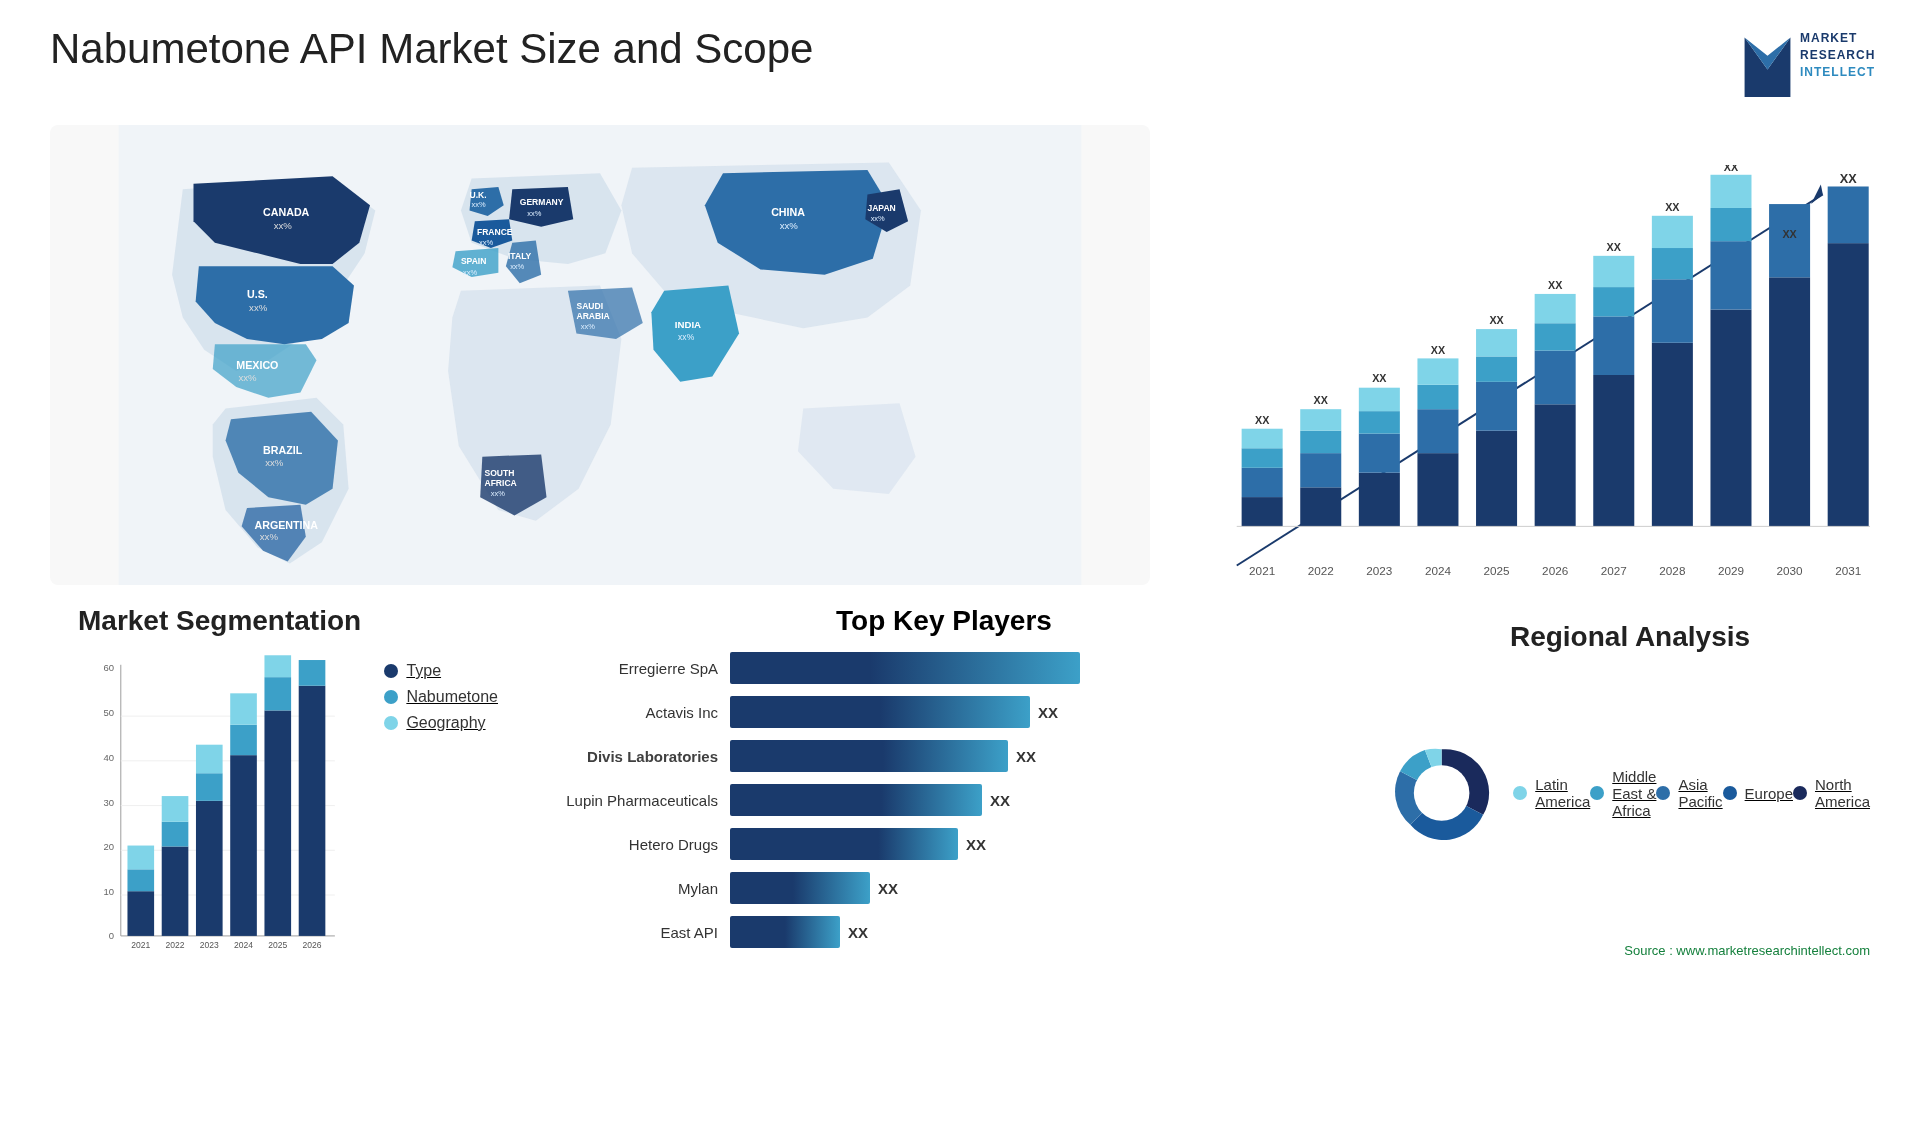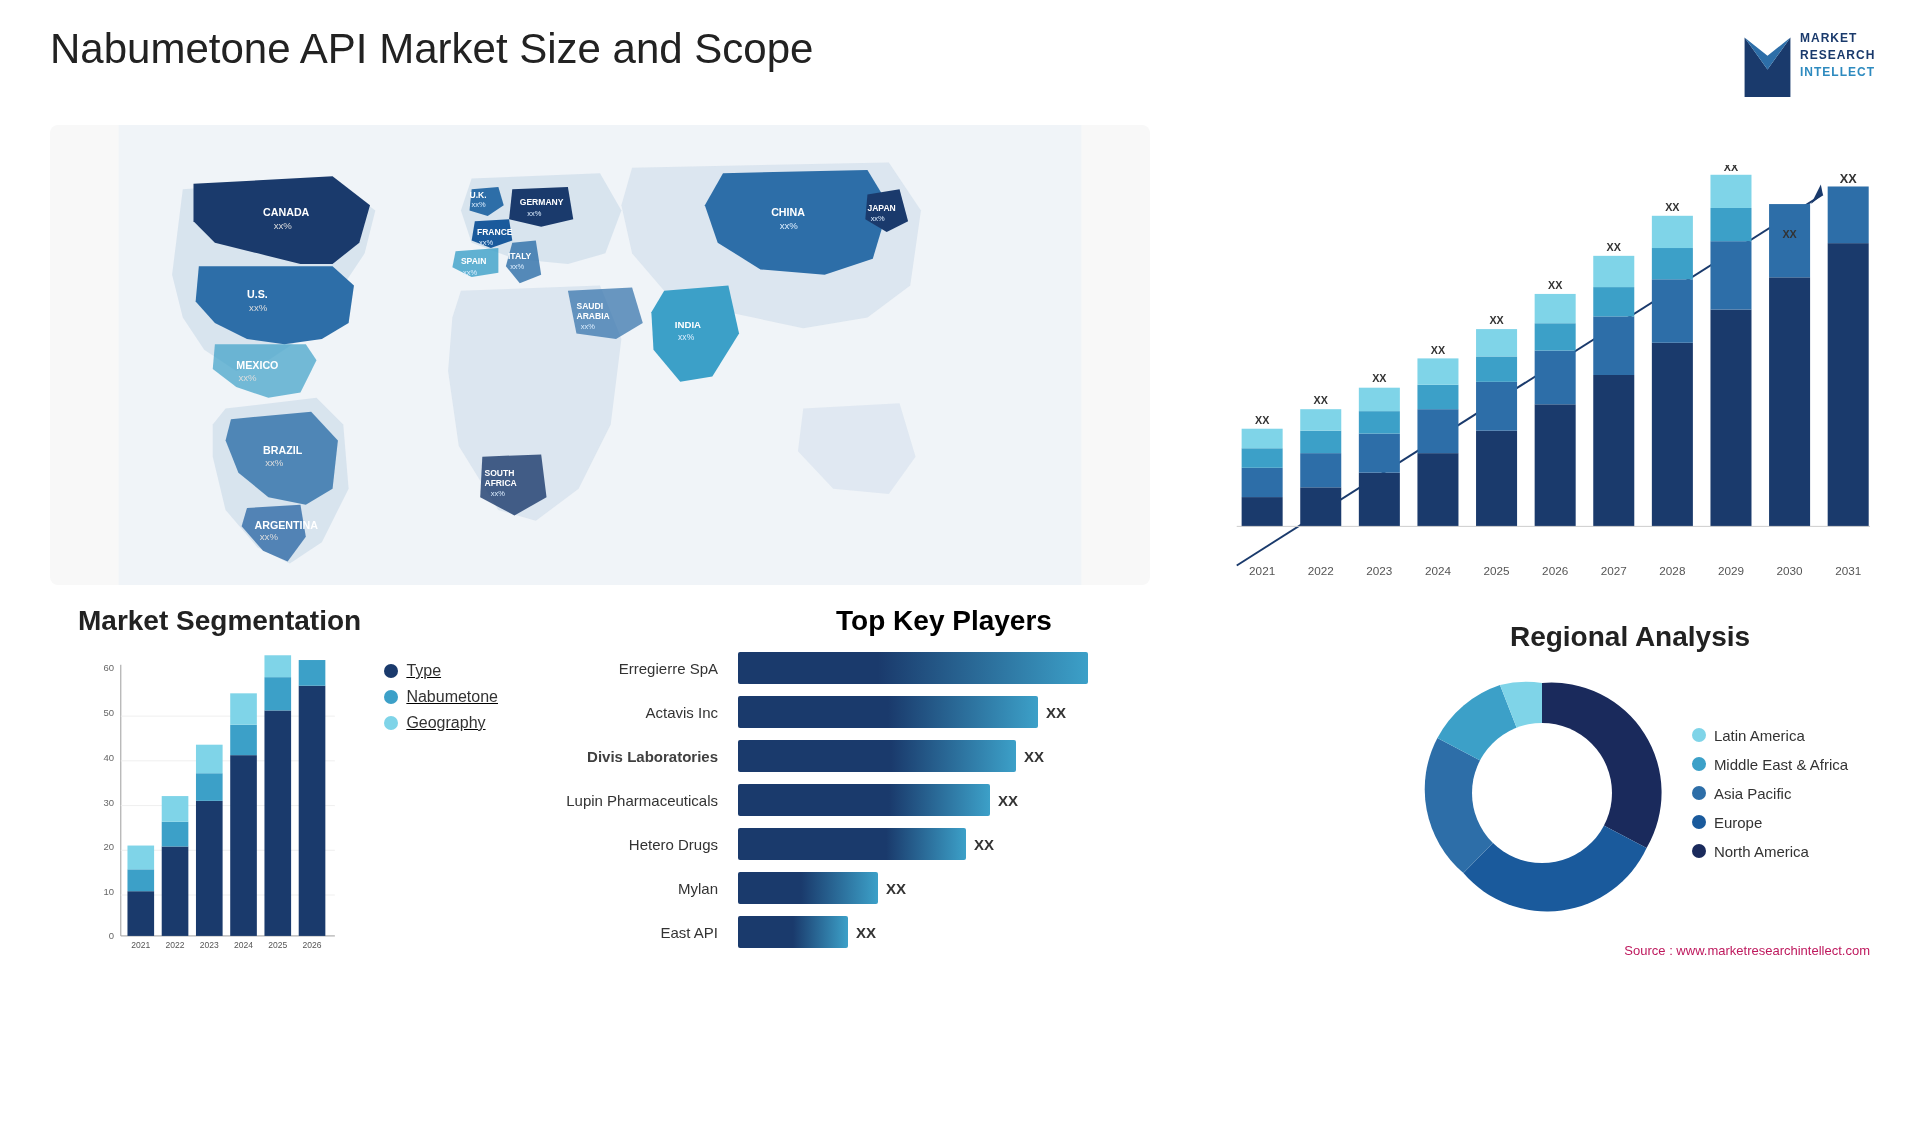--- a/index.html
+++ b/index.html
@@ -146,21 +146,21 @@
     .bar-chart-svg {
       width: 100%;
       height: 420px;
     }
 
     
     .player-row {
       display: flex;
       align-items: center;
       margin-bottom: 12px;
-      gap: 20px;
+      gap: 12px;
     }
 
     .player-name {
       width: 200px;
       font-size: 16px;
       color: #333;
       text-align: right;
     }
 
     .player-bar-wrap {
@@ -190,22 +190,22 @@
       margin-top: 10px;
     }
 
     .donut-svg {
       width: 260px;
       height: 260px;
     }
 
     .legend-area {
       display: flex;
-      flex-direction: column;
-      gap: 12px;
+      flex-direction: row;
+      text-decoration: underline;
     }
 
     .legend-item {
       display: flex;
       align-items: center;
       gap: 8px;
     }
 
     .legend-dot {
       width: 14px;
@@ -622,17 +622,17 @@
             <div class="legend-dot" style="background:#1a5a9c;"></div>
             <div class="legend-label">Europe</div>
           </div>
           <div class="legend-item">
             <div class="legend-dot" style="background:#1a2a5c;"></div>
             <div class="legend-label">North America</div>
           </div>
         </div>
       </div>
 
-      <div style="margin-top: 20px; font-size:13px; color:#be185d; text-align:right;">Source : www.marketresearchintellect.com</div>
+      <div style="margin-top: 20px; font-size:13px; color:#15803d; text-align:right;">Source : www.marketresearchintellect.com</div>
     </div>
 
   </div>
 </div>
 
 </body></html>

